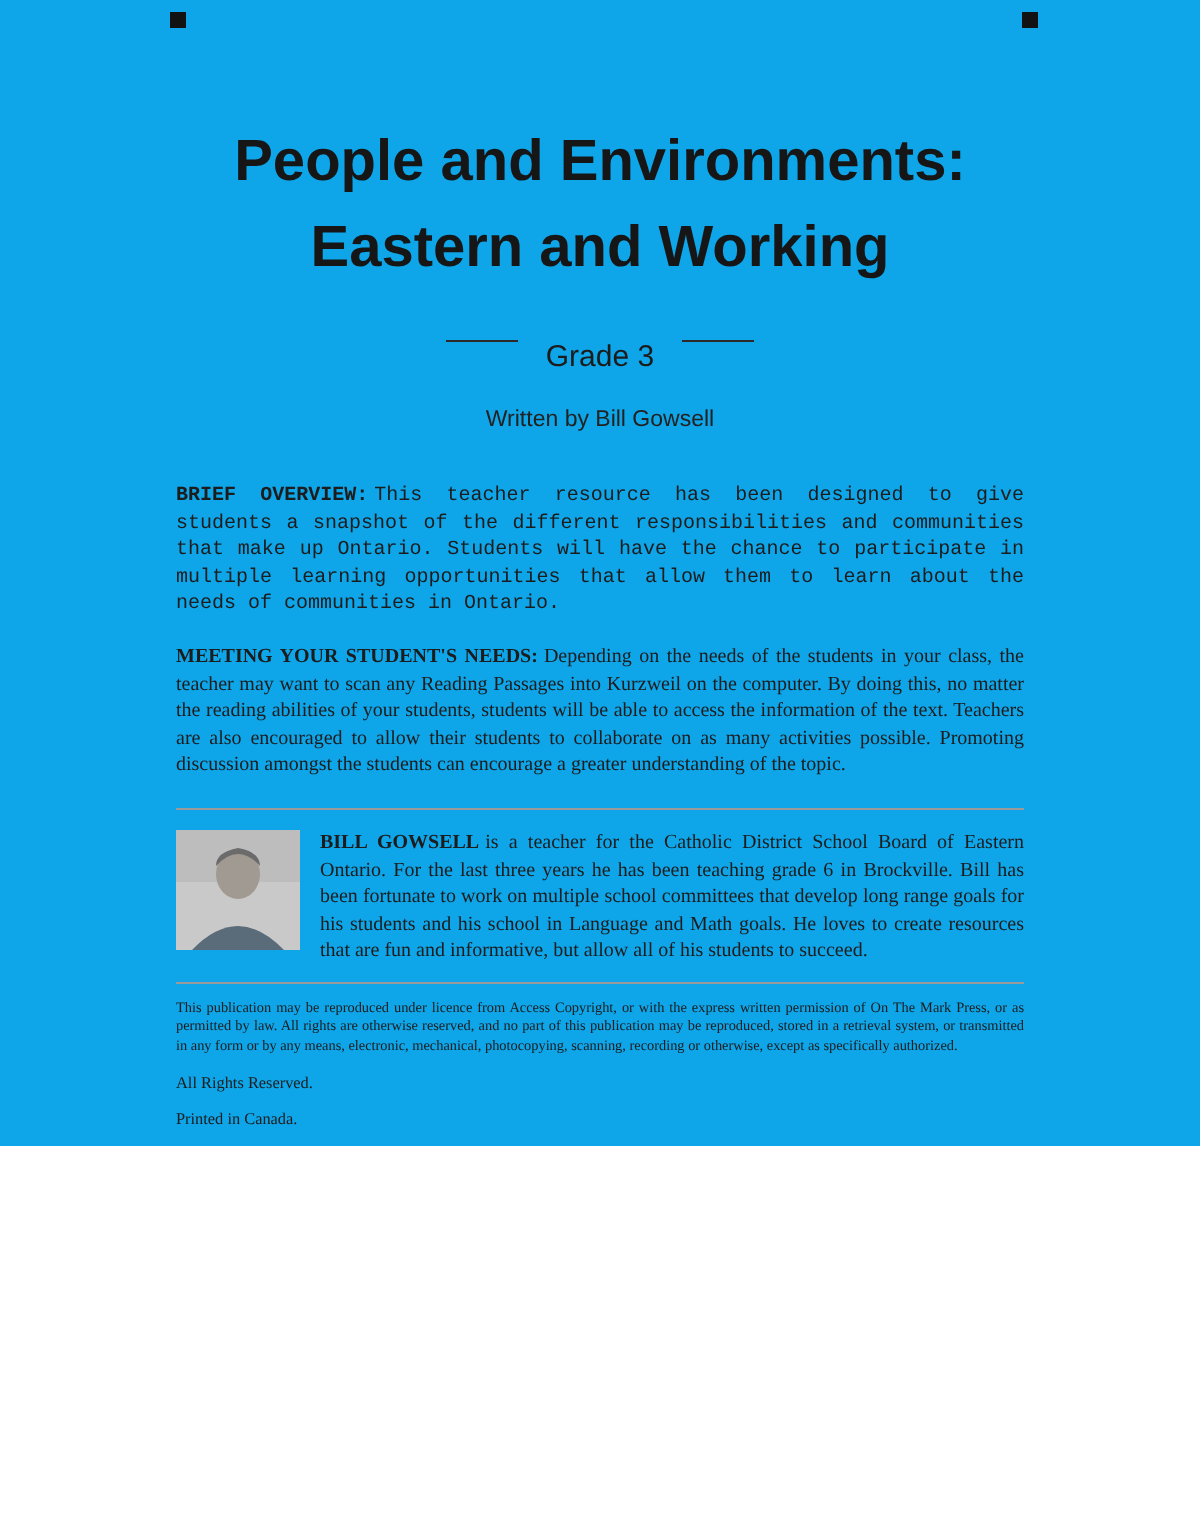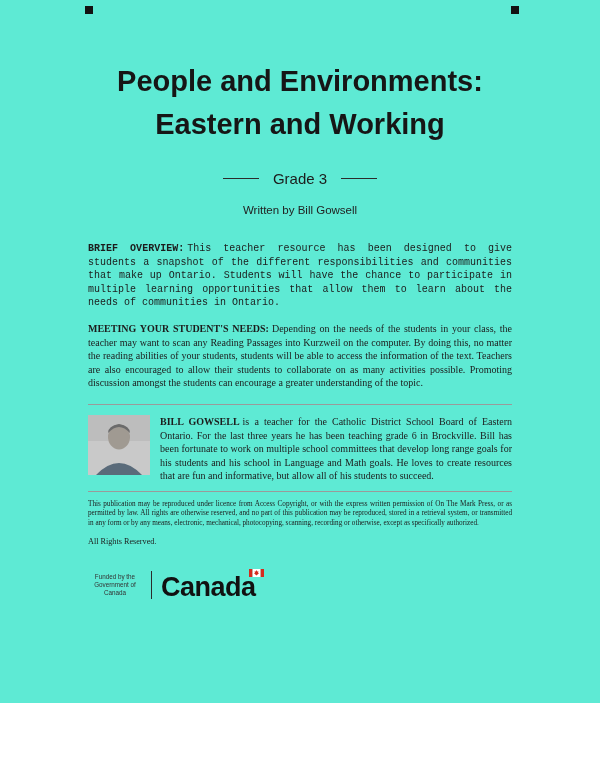--- a/index.html
+++ b/index.html
@@ -1,41 +1,41 @@
 <!DOCTYPE html>
 <html><head>
 <meta charset="utf-8">
 <style>
   html,body { margin:0; padding:0; background:#ffffff; }
   .page {
     position:relative;
-    width:600px; height:703px;
+    width:600px; height:573px;
     margin:0 auto;
-    background:#5eead4;
+    background:#0ea5e9;
     overflow:hidden;
     font-family:"Liberation Serif", serif;
     color:#1c1c1c;
   }
   .crop-mark { position:absolute; top:6px; width:8px; height:8px; background:#121212; }
   .crop-mark.left  { left:85px; }
   .crop-mark.right { left:511px; }
 
   .content { padding:0 88px; }
 
   .title {
     margin-top:60px;
     text-align:center;
     font-family:"Liberation Sans", sans-serif;
     font-weight:bold;
     font-size:29px;
     line-height:43px;
     color:#161616;
   }
 
-  .grade-row { margin-top:24px; display:flex; align-items:center; justify-content:center; gap:14px; }
+  .grade-row { margin-top:24px; display:flex; justify-content:center; gap:14px; }
   .dash { width:36px; height:0; border-top:1.6px solid #2b2b2b; }
   .grade { font-family:"Liberation Sans", sans-serif; font-size:15px; color:#1c1c1c; }
 
   .byline { margin-top:17px; text-align:center; font-family:"Liberation Sans", sans-serif; font-size:11.5px; color:#222; }
 
   .body-par { margin:12px 0 0 0; font-size:10px; line-height:13.6px; text-align:justify; }
   .body-par.first { margin-top:26px;font-family:Liberation Mono, monospace; }
   .lead { font-weight:bold; padding-right:3px; }
 
   .rule  { margin-top:14px; border-top:1px solid #9a9a9a; height:0; }
@@ -115,20 +115,21 @@
       <p><span class="lead">BILL GOWSELL</span><span>is a teacher for the Catholic District School Board of Eastern Ontario. For the last three years he has been teaching grade 6 in Brockville. Bill has been fortunate to work on multiple school committees that develop long range goals for his students and his school in Language and Math goals. He loves to create resources that are fun and informative, but allow all of his students to succeed.</span></p>
     </div>
 
     <div class="rule rule2"></div>
 
 
     <p class="legal">This publication may be reproduced under licence from Access Copyright, or with the express written permission of On The Mark Press, or as permitted by law. All rights are otherwise reserved, and no part of this publication may be reproduced, stored in a retrieval system, or transmitted in any form or by any means, electronic, mechanical, photocopying, scanning, recording or otherwise, except as specifically authorized.</p>
 
     <p class="small">All Rights Reserved.</p>
 
+    <p class="small">Printed in Canada.</p>
 
     <div class="pub-row">
       <div class="funding">
         <div class="fund-label">Funded by the Government of Canada</div>
         <div class="fund-divider"></div>
         <div class="wordmark-wrap">
           <span>Canada</span>
           <svg class="flag" viewBox="0 0 15 8" xmlns="http://www.w3.org/2000/svg">
             <rect x="0" y="0" width="3.6" height="8" fill="#d52b1e"></rect>
             <rect x="11.4" y="0" width="3.6" height="8" fill="#d52b1e"></rect>

